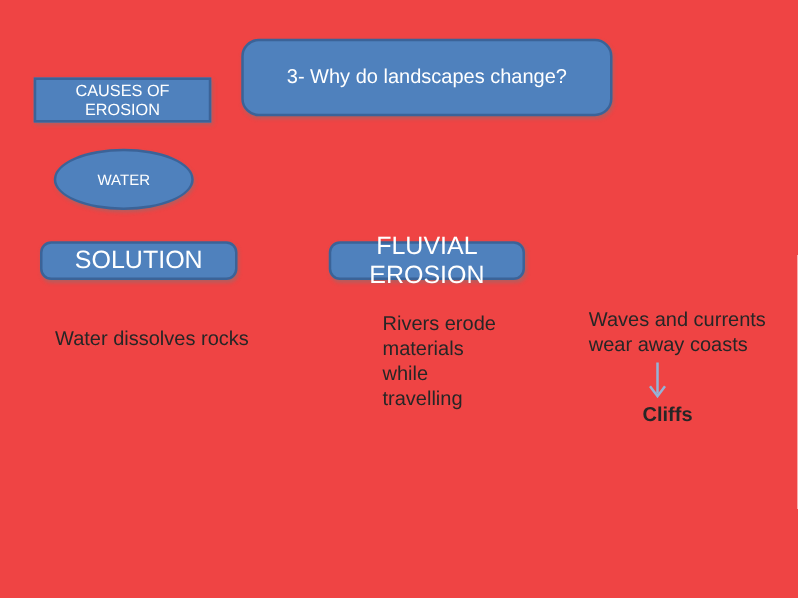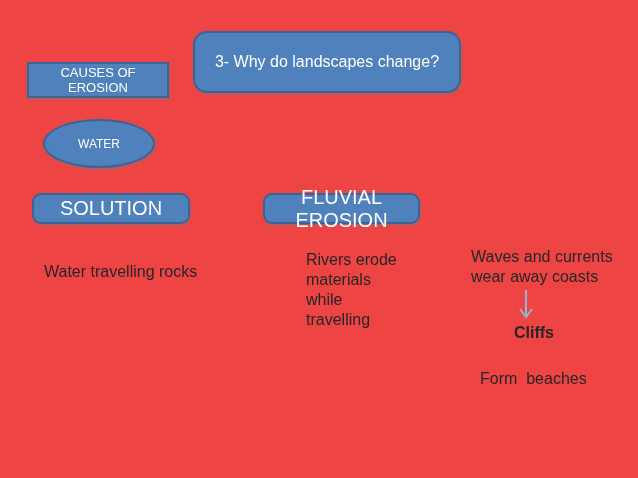--- a/index.html
+++ b/index.html
@@ -30,21 +30,21 @@
   .rect-sharp { border-radius: 0; }
   .rect-round { border-radius: 9px; }
   .rect-biground { border-radius: 14px; }
   .ellipse { border-radius: 50%; }
 
   .causes-box {
     left: 27px; top: 62px; width: 142px; height: 36px;
     font-size: 13px;
   }
   .title-box {
-    left: 193px; top: 31px; width: 268px; height: 62px;
+    left: 193px; top: 31px; width: 297px; height: 62px;
     font-size: 16px;
   }
   .water-ellipse {
     left: 43px; top: 119px; width: 112px; height: 49px;
     font-size: 12px;
     align-items: center;
   }
   .solution-box {
     left: 32px; top: 193px; width: 158px; height: 31px;
     font-size: 20px;
@@ -96,32 +96,31 @@
 
   <div class="shape rect-round solution-box">
     <span>SOLUTION</span>
   </div>
 
   <div class="shape rect-round fluvial-box">
     <span>FLUVIAL EROSION</span>
   </div>
 
 
-  <div class="body-text water-dissolves">Water travelling rocks</div>
+  <div class="body-text water-dissolves">Water dissolves rocks</div>
 
   <div class="body-text marine-desc">Waves and currents
 wear away coasts</div>
 
   <div class="body-text fluvial-desc">Rivers erode
 materials
 while
 travelling</div>
 
   <svg class="down-arrow" viewBox="0 0 18 32">
     <line x1="9" y1="1" x2="9" y2="26" stroke="#95b3d7" stroke-width="2"></line>
     <polyline points="3,20 9,28 15,20" fill="none" stroke="#95b3d7" stroke-width="2"></polyline>
   </svg>
 
   <div class="body-text cliffs-text">Cliffs</div>
 
-  <div class="body-text form-beaches">Form  beaches</div>
 
 </div>
 
 </body></html>

